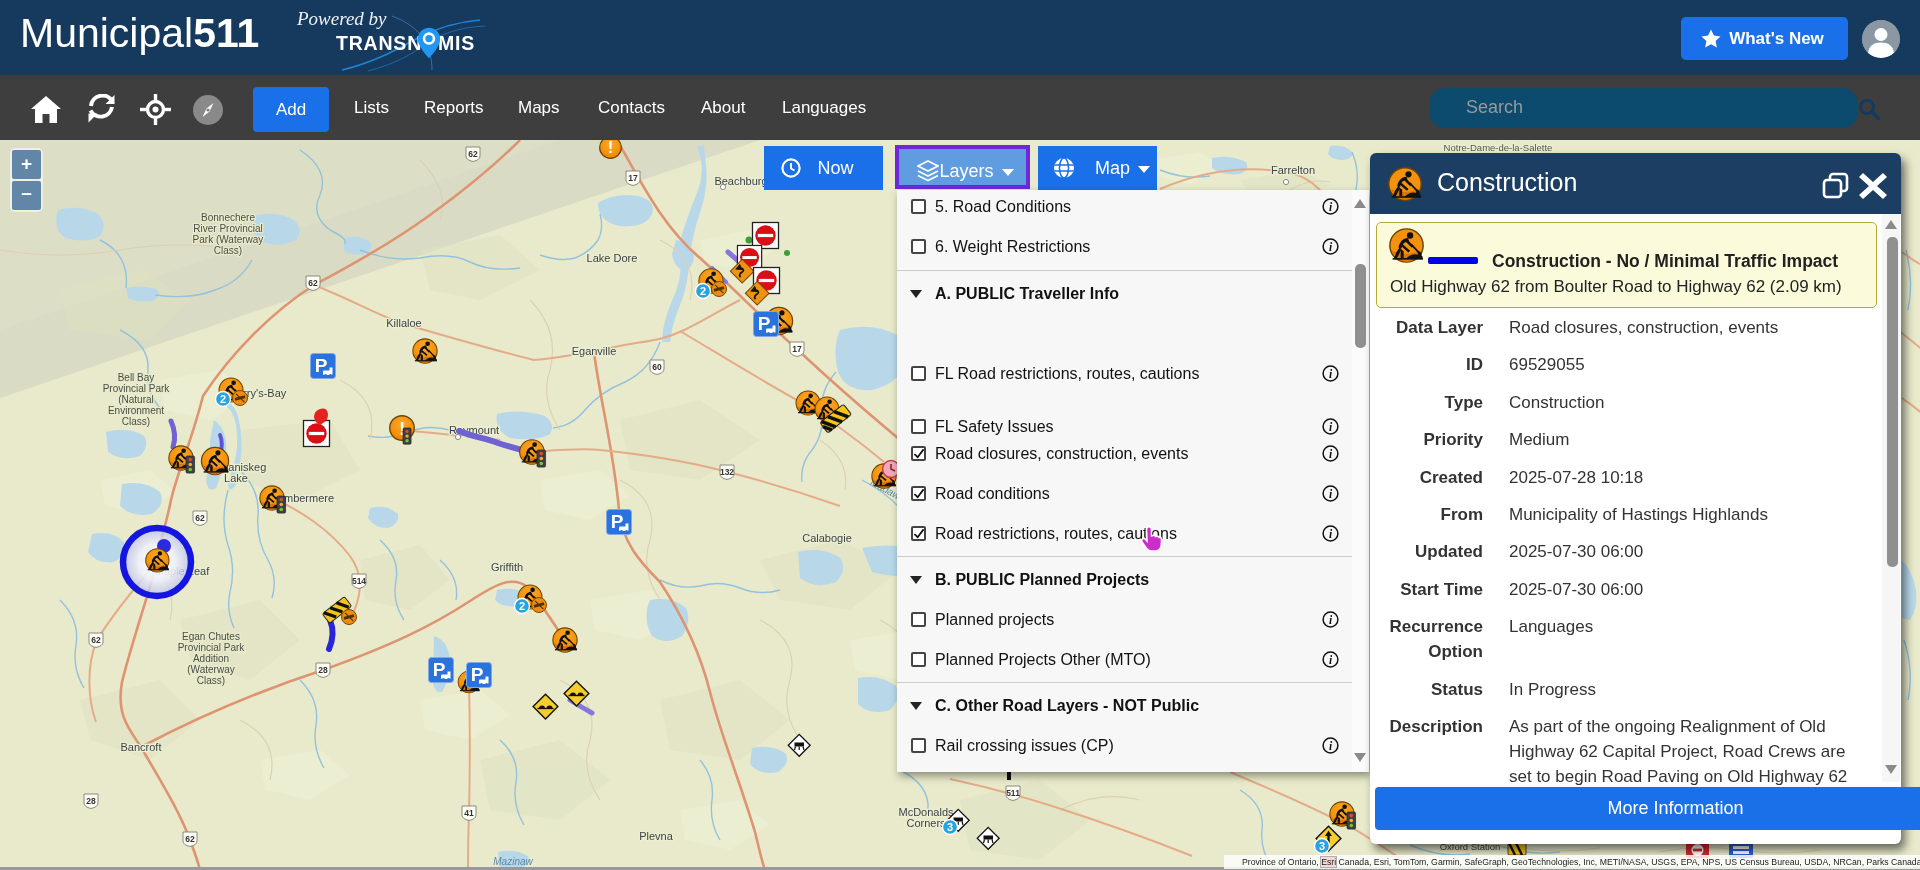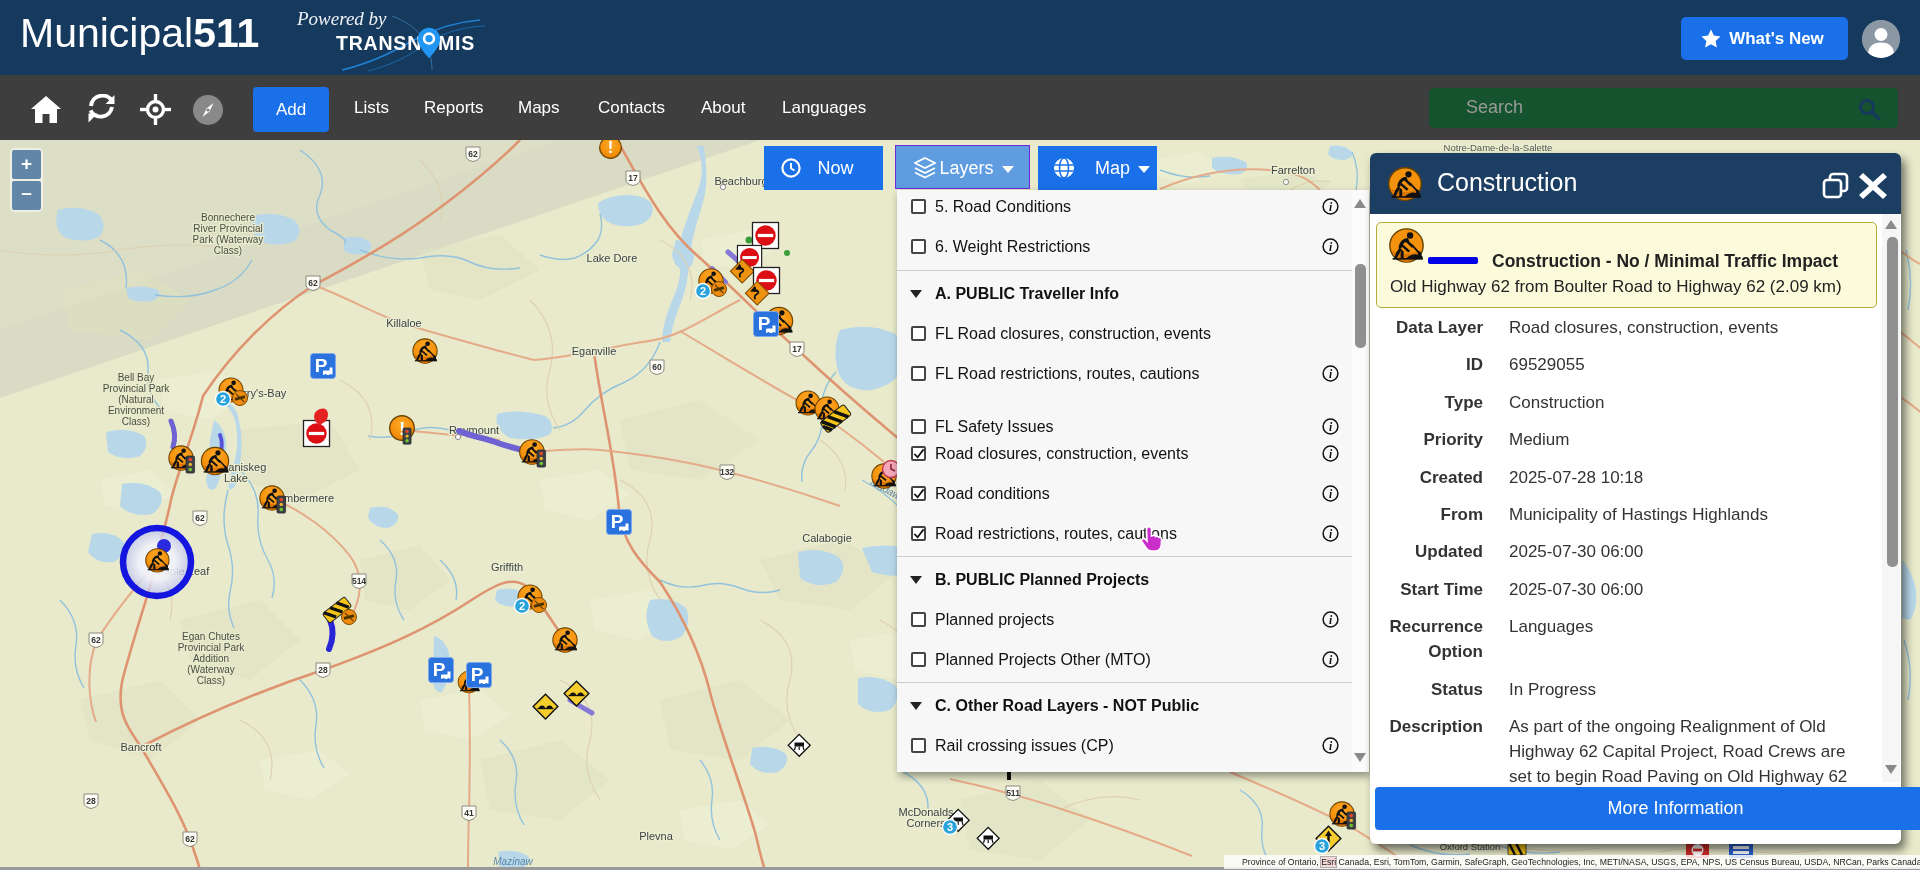--- a/index.html
+++ b/index.html
@@ -8,26 +8,26 @@
   #topbar { position:absolute; left:0; top:0; width:1920px; height:75px; background:#16395e; }
   .m511 { position:absolute; left:20px; top:10px; font-size:41px; color:#fff; font-weight:500; letter-spacing:0px; }
   .m511 b { font-weight:800; }
   .pow { position:absolute; left:297px; top:8px; font-family:"Liberation Serif", serif; font-style:italic; font-size:19px; color:#eef2f6; }
   .trans { position:absolute; left:336px; top:32px; font-size:19.5px; font-weight:700; color:#fff; letter-spacing:0.8px; }
   #whatsnew { position:absolute; left:1681px; top:17px; width:167px; height:43px; background:#1a70e8; border-radius:5px; color:#fff; font-size:17px; font-weight:700; text-align:center; line-height:43px; }
   #avatar { position:absolute; left:1862px; top:20px; width:38px; height:38px; border-radius:50%; background:#8b98a4; overflow:hidden; }
   #navbar { position:absolute; left:0; top:75px; width:1920px; height:65px; background:#3e3e3e; }
   .navlink { position:absolute; top:0; height:65px; line-height:65px; color:#fff; font-size:17px; }
   #addbtn { position:absolute; left:253px; top:12px; width:76px; height:45px; background:#1a70e8; border-radius:4px; color:#fff; font-size:17px; text-align:center; line-height:45px; }
-  #searchbox { position:absolute; left:1429px; top:13px; width:469px; height:40px; background:#14532d; border-radius:5px; }
+  #searchbox { position:absolute; left:1429px; top:13px; width:429px; height:40px; background:#0c4a6e; border-radius:16px; }
   #searchbox span { position:absolute; left:37px; top:9px; font-size:18px; color:#999; }
   #map { position:absolute; left:0; top:140px; width:1920px; height:730px; }
   .mapbtn { position:absolute; border-radius:0; color:#fff; font-size:18px; text-align:center; height:44px; line-height:44px; }
   #btn-now { left:764px; top:146px; width:119px; background:#1a70e8; }
-  #btn-layers { left:895px; top:145px; width:135px; background:#5f9de0; border:1px solid #6d28d9; }
+  #btn-layers { left:895px; top:145px; width:135px; background:#5f9de0; border:4px solid #6d28d9; }
   #btn-map { left:1038px; top:146px; width:119px; background:#1a70e8;padding-left:24px; }
   #zoomctl { position:absolute; left:10px; top:148px; width:33px; height:64px; background:rgba(255,255,255,.55); border-radius:5px; padding:2px; }
   .zbtn { width:29px; height:29px; background:#6286a8; color:#fff; font-weight:700; font-size:19px; text-align:center; line-height:27px; border-radius:2px; }
   #layerspanel { position:absolute; left:897px; top:190px; width:472px; height:582px; background:#f7f7f7; box-shadow:2px 4px 8px rgba(0,0,0,.4); font-size:16px; color:#111; }
   .lrow { position:absolute; left:0; width:455px; height:40px; }
   .lrow .cb { position:absolute; left:14px; top:13px; width:15px; height:15px; border:2px solid #444; border-radius:2px; background:#fff; font-size:15px; line-height:14px; text-align:center; color:#111; }
   .lrow .txt { position:absolute; left:38px; top:12px; }
   .lrow .info { position:absolute; left:425px; top:12px; }
   .lhead { position:absolute; left:0; width:455px; height:46px; font-weight:700; border-top:1px solid #ccc; }
   .lhead .tri { position:absolute; left:13px; top:19px; width:0; height:0; border-left:6px solid transparent; border-right:6px solid transparent; border-top:8px solid #222; }
@@ -605,24 +605,20 @@
       <span class="txt">6. Weight Restrictions</span>
       <span class="info"><svg width="17" height="17" viewBox="0 0 17 17">
           <circle cx="8.5" cy="8.5" r="7.4" fill="none" stroke="#111" stroke-width="1.5"></circle>
           <text x="8.5" y="12.6" font-size="11.5" font-weight="700" font-family="Liberation Serif" font-style="italic" fill="#111" text-anchor="middle">i</text>
         </svg></span>
     </div>
   <div class="lhead" style="top:80px">
       <span class="tri"></span>
       <span class="txt">A. PUBLIC Traveller Info</span>
     </div>
-  <div class="lrow" style="top:123px">
-      <span class="cb"></span>
-      <span class="txt">FL Road closures, construction, events</span>
-    </div>
   <div class="lrow" style="top:163px">
       <span class="cb"></span>
       <span class="txt">FL Road restrictions, routes, cautions</span>
       <span class="info"><svg width="17" height="17" viewBox="0 0 17 17">
           <circle cx="8.5" cy="8.5" r="7.4" fill="none" stroke="#111" stroke-width="1.5"></circle>
           <text x="8.5" y="12.6" font-size="11.5" font-weight="700" font-family="Liberation Serif" font-style="italic" fill="#111" text-anchor="middle">i</text>
         </svg></span>
     </div>
   <div class="lrow" style="top:216px">
       <span class="cb"></span>

